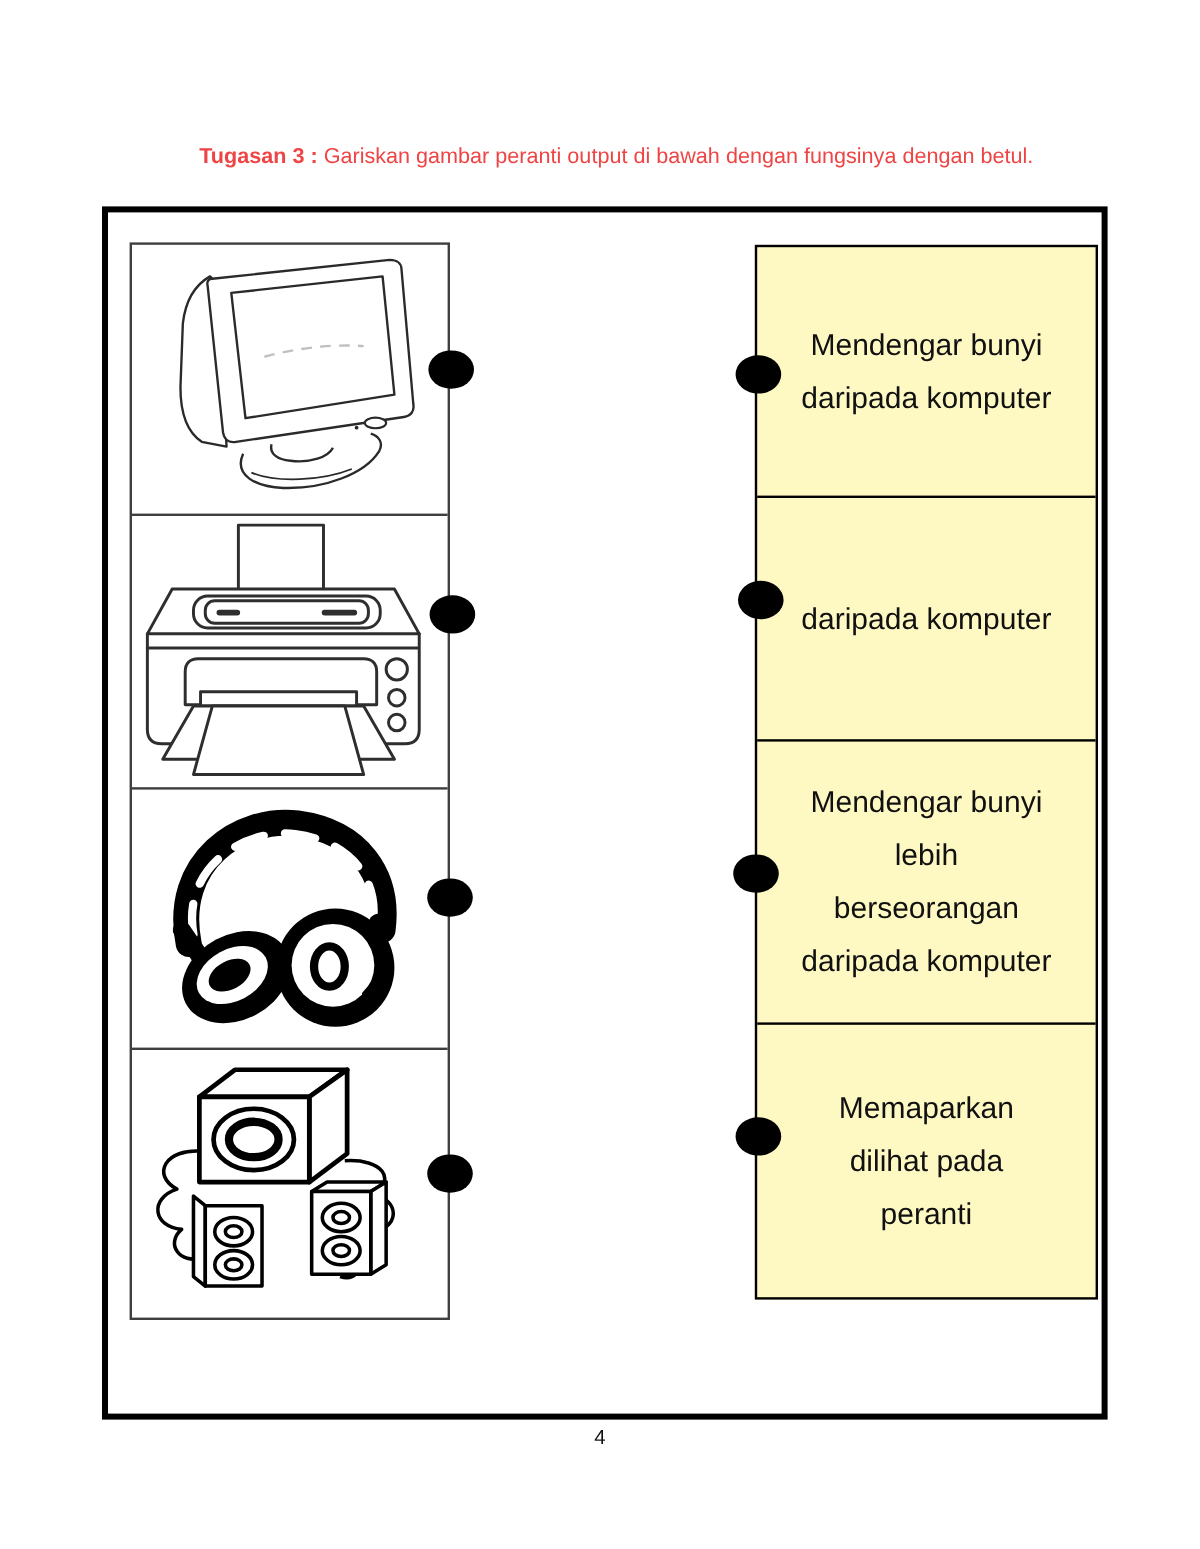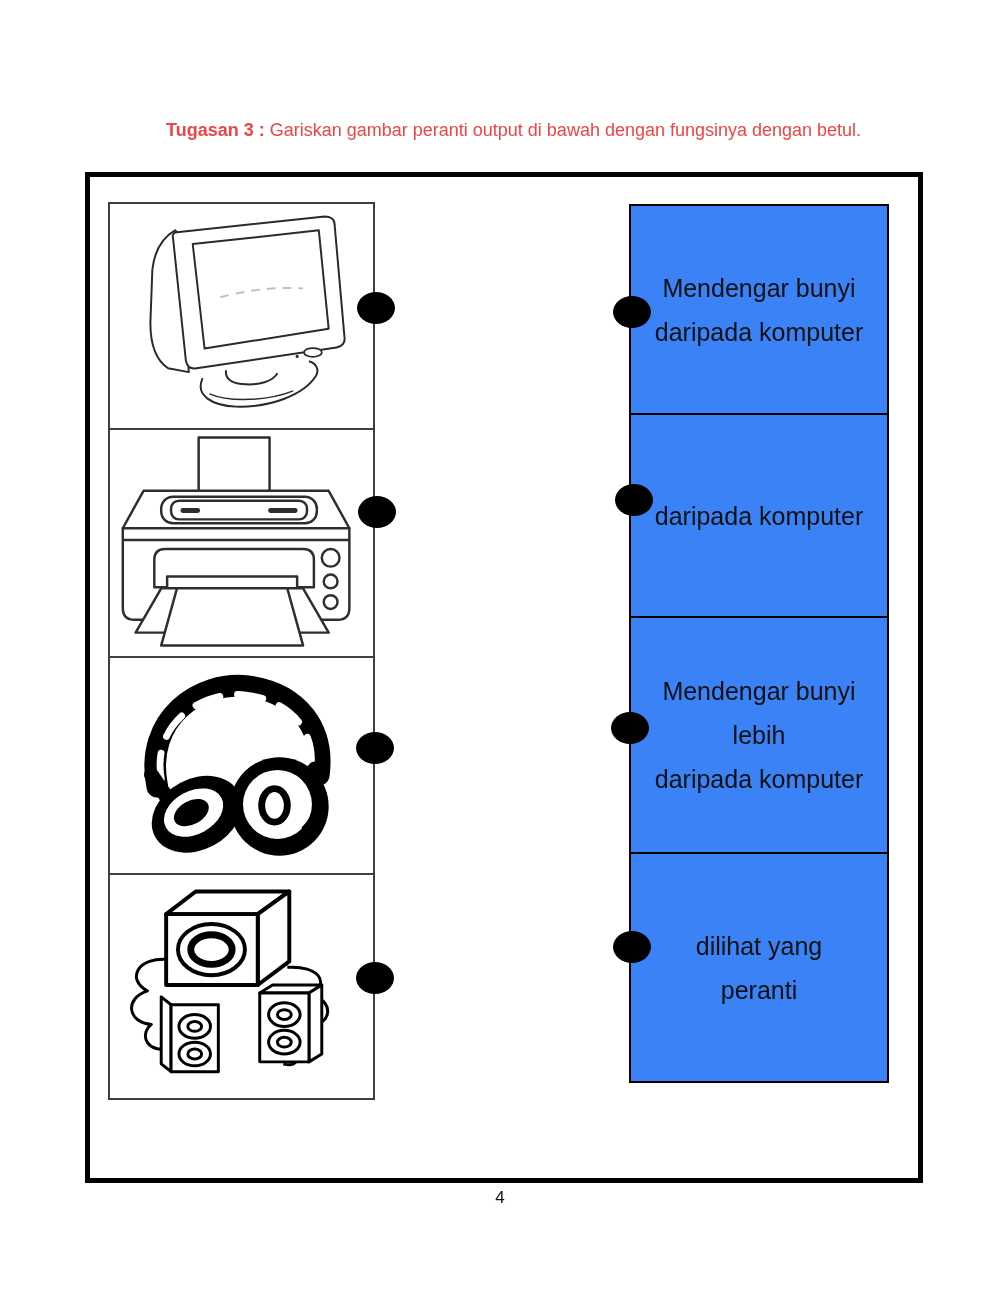--- a/index.html
+++ b/index.html
@@ -16,22 +16,22 @@
     position:absolute;left:85px;top:172px;width:828px;height:1001px;
     border:5px solid #000;background:#fff;
   }
   .left-box{
     position:absolute;left:108px;top:202px;width:267px;height:898px;
     border:2px solid #3f3f3f;box-sizing:border-box;background:#fff;
   }
   .img-cell{position:relative;box-sizing:border-box;display:flex;align-items:center;justify-content:center;}
   .img-cell.b{border-bottom:2px solid #3f3f3f;}
   .right-box{
-    position:absolute;left:629px;top:204px;width:260px;height:879px;
-    border:2px solid #000;box-sizing:border-box;background:#3b82f6;
+    position:absolute;left:629px;top:204px;width:286px;height:879px;
+    border:2px solid #000;box-sizing:border-box;background:#fef9c3;
   }
   .fn-cell{
     box-sizing:border-box;display:flex;flex-direction:column;
     align-items:center;justify-content:center;text-align:center;
     font-size:25px;line-height:44px;color:#111;
   }
   .fn-cell.b{border-bottom:2px solid #000;}
   .dot{
     position:absolute;width:38px;height:32px;border-radius:50%;
     background:#000;z-index:5;
@@ -143,24 +143,26 @@
   <div class="fn-cell b" style="height:209px;">
     <div>Mendengar bunyi</div>
     <div>daripada komputer</div>
   </div>
   <div class="fn-cell b" style="height:203px;">
     <div>daripada komputer</div>
   </div>
   <div class="fn-cell b" style="height:236px;">
     <div>Mendengar bunyi</div>
     <div>lebih</div>
+    <div>berseorangan</div>
     <div>daripada komputer</div>
   </div>
   <div class="fn-cell" style="height:227px;">
-    <div>dilihat yang</div>
+    <div>Memaparkan</div>
+    <div>dilihat pada</div>
     <div>peranti</div>
   </div>
 </div>
 
 <div class="dot" style="left:357px;top:292px;"></div>
 <div class="dot" style="left:358px;top:496px;"></div>
 <div class="dot" style="left:356px;top:732px;"></div>
 <div class="dot" style="left:356px;top:962px;"></div>
 <div class="dot" style="left:613px;top:296px;"></div>
 <div class="dot" style="left:615px;top:484px;"></div>

